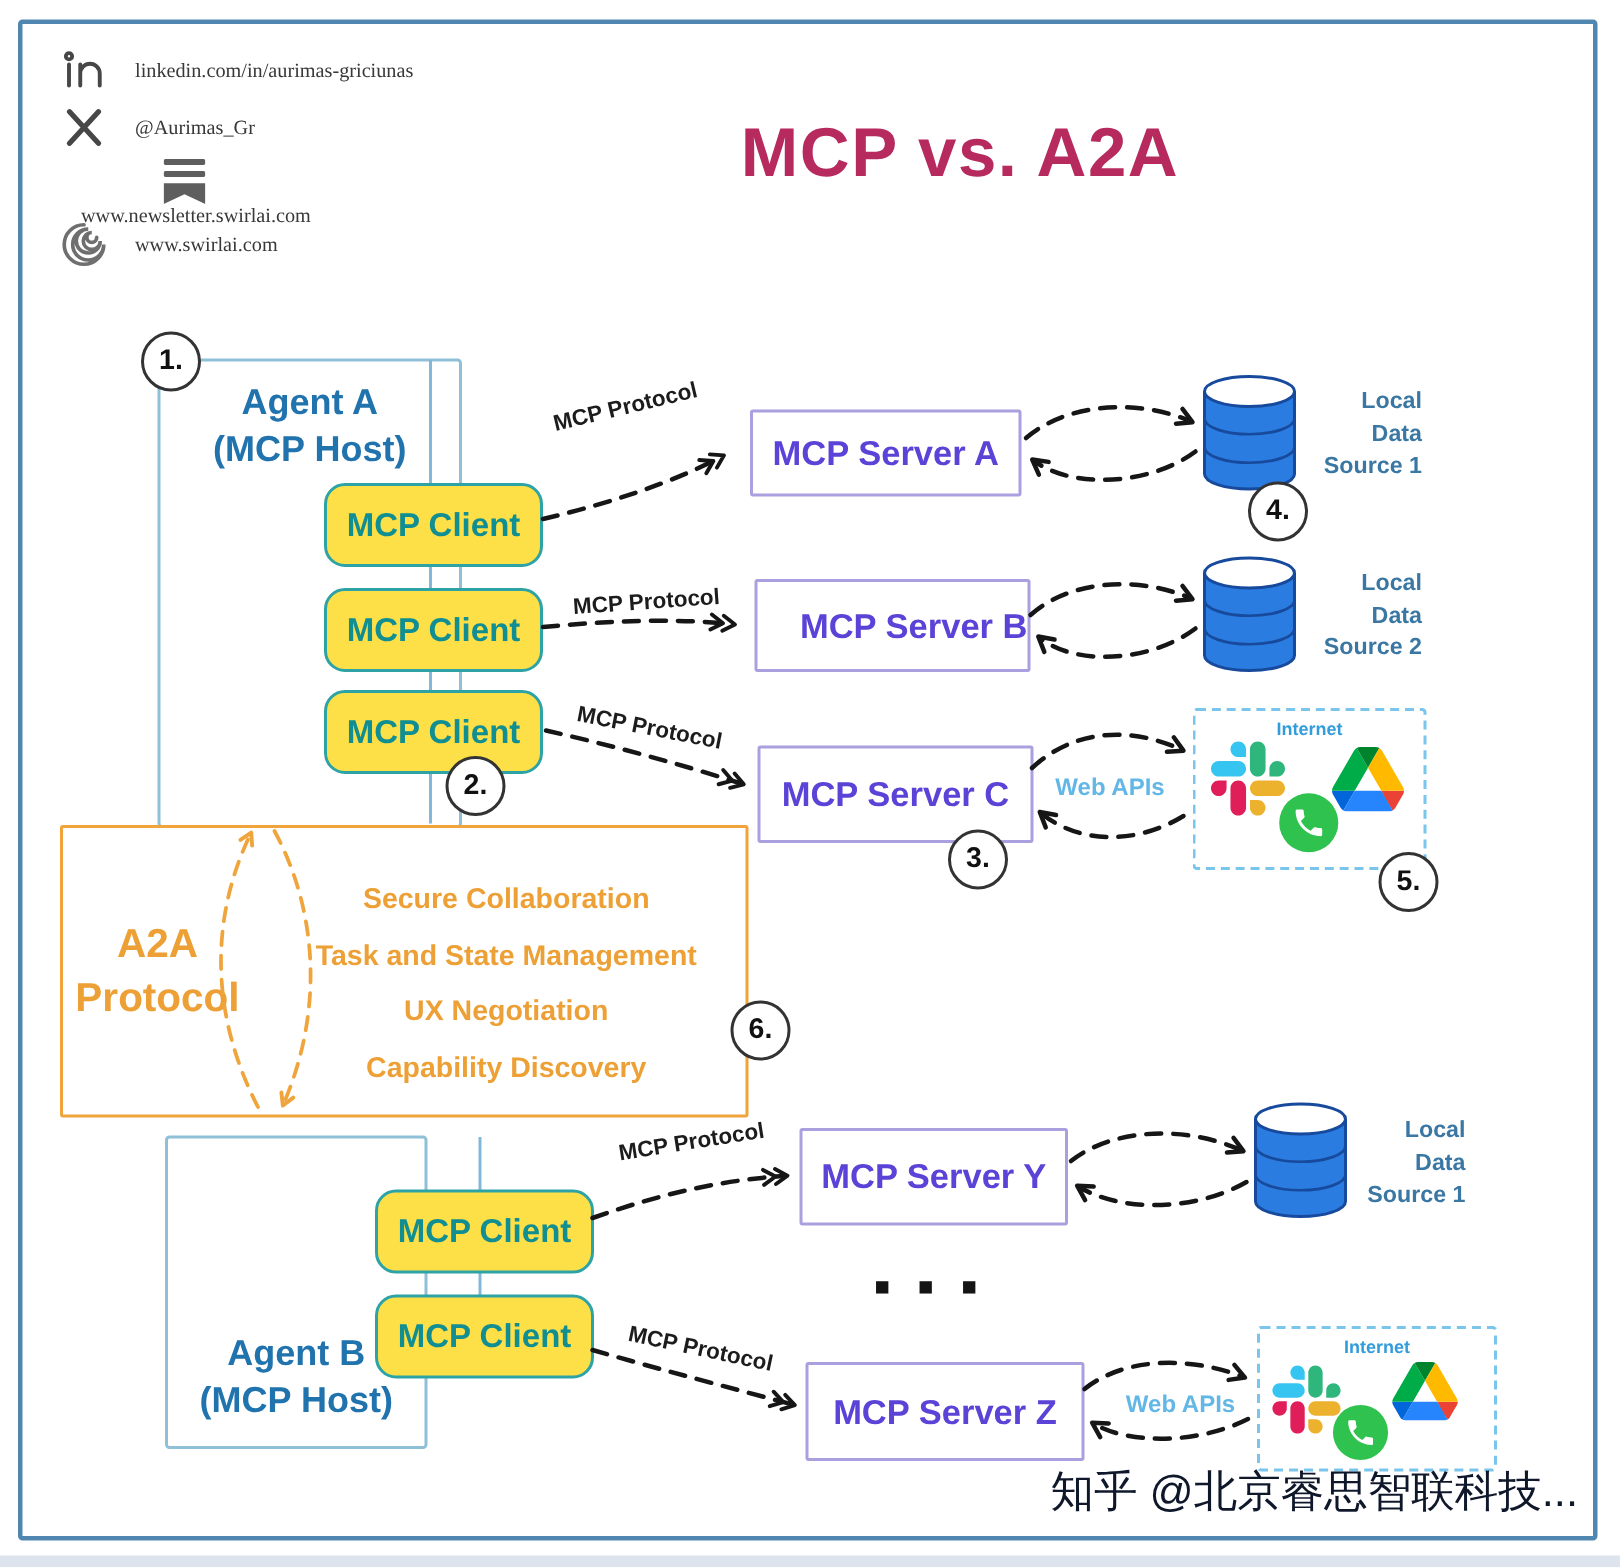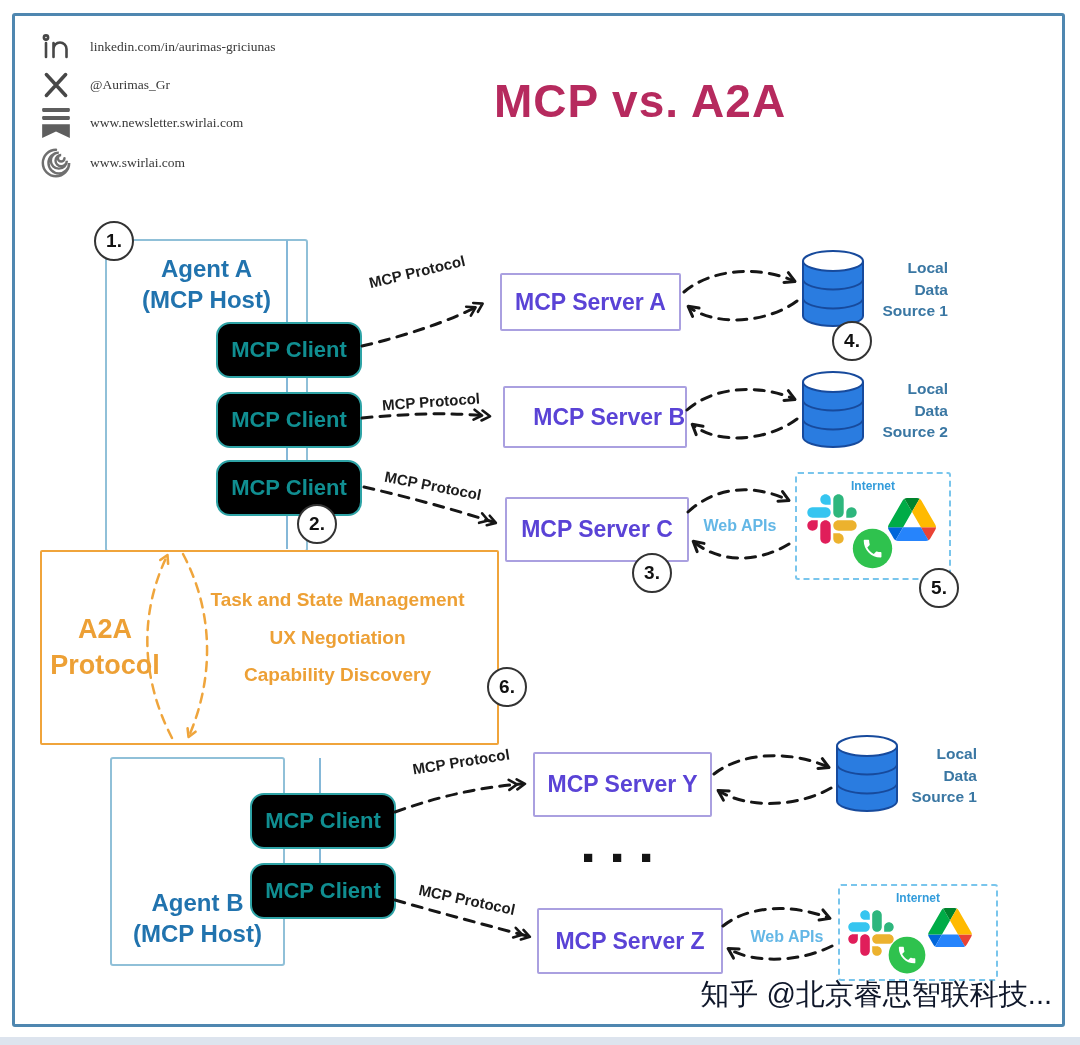--- a/index.html
+++ b/index.html
@@ -14,21 +14,21 @@
   .sicon{width:36px;display:flex;justify-content:center;align-items:center;}
   .stext{margin-left:16px;font-family:Liberation Serif, serif;font-size:13.5px;color:#383838;}
 
   .title{position:absolute;left:420px;top:74px;width:440px;text-align:center;
          font-size:46px;font-weight:700;color:#b62a5e;letter-spacing:1px;}
 
   .agent-box{position:absolute;border:2px solid #90c0d8;border-radius:3px;background:transparent;}
   .agent-label{position:absolute;left:0;right:0;text-align:center;
                font-size:24px;line-height:31px;font-weight:700;color:#2173ae;}
 
-  .client{position:absolute;width:142px;height:52px;background:#000000;border:2px solid #2ea3a6;
+  .client{position:absolute;width:142px;height:52px;background:#fde047;border:2px solid #2ea3a6;
           border-radius:14px;display:flex;align-items:center;justify-content:center;
           font-size:22px;font-weight:700;color:#108e91;z-index:3;}
 
   .server{position:absolute;background:#ffffff;border:2px solid #aaa0e0;border-radius:2px;
           display:flex;align-items:center;justify-content:center;
           font-size:23px;font-weight:700;color:#5a43d6;z-index:3;}
 
   .a2a-box{position:absolute;left:40px;top:550px;width:455px;height:191px;
            border:2.5px solid #f0a43b;border-radius:2px;background:#ffffff;z-index:2;}
   .a2a-title{position:absolute;left:45px;top:611px;width:120px;text-align:center;
@@ -89,21 +89,21 @@
       <span class="stext">linkedin.com/in/aurimas-griciunas</span>
     </div>
     <div class="srow" style="top:68px;">
       <span class="sicon">
         <svg width="28" height="28" viewBox="0 0 32 32">
             <path d="M5 4 L27 28 M27 4 L5 28" stroke="#474747" stroke-width="4" stroke-linecap="round" fill="none"></path>
           </svg>
       </span>
       <span class="stext">@Aurimas_Gr</span>
     </div>
-    <div class="srow" style="top:106px;">
+    <div class="srow" style="top:106px;flex-direction:column;">
       <span class="sicon">
         <svg width="28" height="30" viewBox="0 0 24 26" fill="#5e5e5e">
             <rect x="0" y="0" width="24" height="3.4" rx="1"></rect>
             <rect x="0" y="7" width="24" height="3.4" rx="1"></rect>
             <path d="M0 14 h24 v12 l-12 -5.6 -12 5.6 z"></path>
           </svg>
       </span>
       <span class="stext">www.newsletter.swirlai.com</span>
     </div>
     <div class="srow" style="top:146px;">
@@ -192,20 +192,21 @@
     <svg width="45" height="45" viewBox="0 0 48 48">
         <circle cx="24" cy="24" r="21" fill="#2fc24e"></circle>
         <path fill="#ffffff" transform="translate(11.5,11.5) scale(1.05)" d="M6.62 10.79c1.44 2.83 3.76 5.14 6.59 6.59l2.2-2.2c.27-.27.67-.36 1.02-.24 1.12.37 2.33.57 3.57.57.55 0 1 .45 1 1V20c0 .55-.45 1-1 1-9.39 0-17-7.61-17-17 0-.55.45-1 1-1h3.5c.55 0 1 .45 1 1 0 1.25.2 2.45.57 3.57.11.35.03.74-.25 1.02l-2.2 2.2z"></path>
       </svg>
   </div>
 
   <div class="a2a-box"></div>
   <div class="a2a-title">A2A
 Protocol</div>
   <div class="a2a-features">
+    <div>Secure Collaboration</div>
     <div>Task and State Management</div>
     <div>UX Negotiation</div>
     <div>Capability Discovery</div>
   </div>
 
   <div class="agent-box" style="left:110px;top:757px;width:171px;height:205px;">
     <div class="agent-label" style="top:128px;">
       <div>Agent B</div>
       <div>(MCP Host)</div>
     </div>

